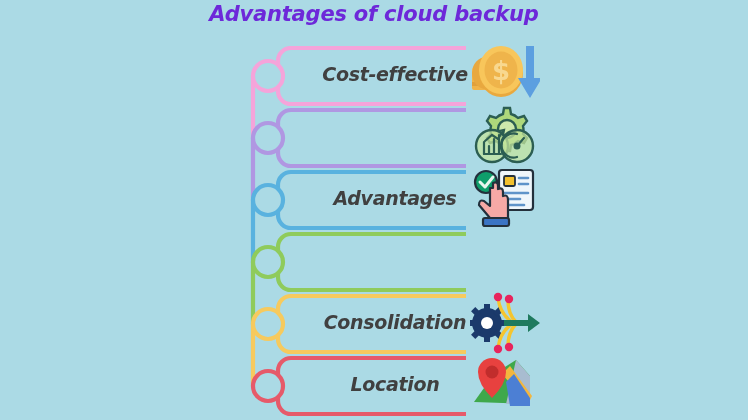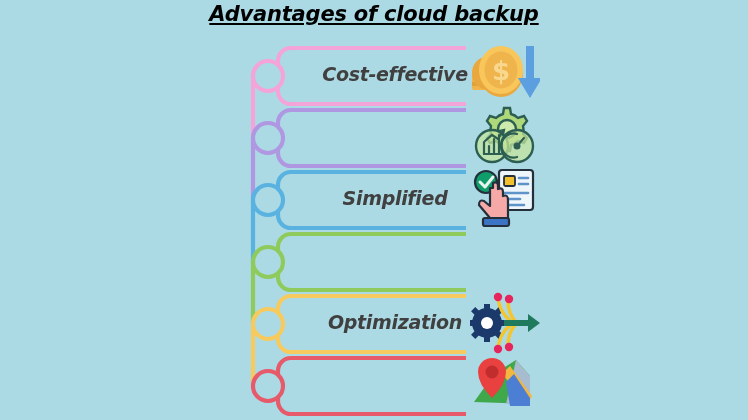--- a/index.html
+++ b/index.html
@@ -85,21 +85,21 @@
     width: 70px;
     height: 66px;
   }
   .row-icon svg { display: block; }
 </style>
 </head>
 <body style="background: rgb(171, 218, 229);">
 
 <div class="infographic" style="background: rgb(171, 218, 229);">
 
-  <div class="title" style="color: #000000; text-decoration: underline;">Advantages of cloud backup</div>
+  <div class="title" style="color: #6d28d9;">Advantages of cloud backup</div>
 
   <svg class="svg-chain" viewBox="0 0 220 374" width="220" height="374" xmlns="http://www.w3.org/2000/svg">
     <g id="chain-layer">
         <path d="M 7 30 L 7 92" stroke="#F5A4DA" stroke-width="4.2" fill="none" stroke-linecap="round"></path>
         <path d="M 7 30 L 7 30" stroke="#F5A4DA" stroke-width="4.2" fill="none"></path>
         <rect x="32" y="2" width="208" height="56" rx="13" fill="none" stroke="#F5A4DA" stroke-width="4.2"></rect>
         <circle cx="22" cy="30" r="15" fill="#ABDAE5" stroke="#F5A4DA" stroke-width="4.2"></circle>
         <path d="M 7 92 L 7 154" stroke="#B097E2" stroke-width="4.2" fill="none" stroke-linecap="round"></path>
         <path d="M 7 92 L 7 92" stroke="#B097E2" stroke-width="4.2" fill="none"></path>
         <rect x="32" y="64" width="208" height="56" rx="13" fill="none" stroke="#B097E2" stroke-width="4.2"></rect>
@@ -163,21 +163,21 @@
             <path d="M29 27 L34 26 L33 31"></path>
             <path d="M47 53 A12 12 0 1 1 47 30"></path>
             <path d="M47 42 L54 34"></path>
             <circle cx="47" cy="42" r="2.4" fill="#2C5E52"></circle>
           </g>
         </svg>
       </div>
     </div>
 
     <div class="row" style="top:124px">
-      <div class="row-label">Simplified</div>
+      <div class="row-label">Advantages</div>
       <div class="row-icon">
         <svg viewBox="0 0 70 66" width="70" height="66" xmlns="http://www.w3.org/2000/svg">
           <rect x="29" y="4" width="34" height="40" rx="3" fill="#EFF6FB" stroke="#23303C" stroke-width="2.2"></rect>
           <rect x="34" y="10" width="11" height="10" rx="1.5" fill="#F2C02E" stroke="#23303C" stroke-width="1.8"></rect>
           <g stroke="#5E93C9" stroke-width="2.6" stroke-linecap="round">
             <path d="M49 12 L58 12"></path>
             <path d="M49 18 L58 18"></path>
             <path d="M34 27 L58 27"></path>
             <path d="M34 33 L50 33"></path>
             <path d="M34 39 L54 39"></path>
@@ -186,21 +186,21 @@
           <path d="M10 16 L15 21 L23 11" stroke="#E8F7EF" stroke-width="3" fill="none" stroke-linecap="round" stroke-linejoin="round"></path>
           <path d="M20 22 L20 40 L14 35 Q9 33 9 39 L20 52 L38 52 L38 34
                    Q38 28 33 30 L33 26 Q33 21 28 23 L28 20 Q28 15 23 17 L23 22 Z" fill="#F6A9A6" stroke="#23303C" stroke-width="2.2" stroke-linejoin="round"></path>
           <rect x="13" y="52" width="26" height="8" rx="2" fill="#3B74C4" stroke="#23303C" stroke-width="2.2"></rect>
         </svg>
       </div>
     </div>
 
 
     <div class="row" style="top:248px">
-      <div class="row-label">Optimization</div>
+      <div class="row-label">Consolidation</div>
       <div class="row-icon">
         <svg viewBox="0 0 70 66" width="70" height="66" xmlns="http://www.w3.org/2000/svg">
           <g fill="#1B3A6B">
             <circle cx="17" cy="33" r="15"></circle>
             <rect x="14" y="14" width="6" height="8"></rect>
             <rect x="14" y="44" width="6" height="8"></rect>
             <rect x="-2" y="30" width="8" height="6"></rect>
             <rect x="28" y="30" width="8" height="6"></rect>
             <rect x="3" y="18" width="6" height="8" transform="rotate(-45 6 22)"></rect>
             <rect x="25" y="18" width="6" height="8" transform="rotate(45 28 22)"></rect>
@@ -219,20 +219,21 @@
             <circle cx="39" cy="9" r="4.2"></circle>
             <circle cx="28" cy="59" r="4.2"></circle>
             <circle cx="39" cy="57" r="4.2"></circle>
           </g>
           <path d="M34 30 L58 30 L58 24 L70 33 L58 42 L58 36 L34 36 Z" fill="#1F7A5E"></path>
         </svg>
       </div>
     </div>
 
     <div class="row" style="top:310px">
+      <div class="row-label">Location</div>
       <div class="row-icon">
         <svg viewBox="0 0 70 66" width="70" height="66" xmlns="http://www.w3.org/2000/svg">
           <path d="M4 50 L24 22 L46 8 L60 24 L60 52 Z" fill="#3FA84B"></path>
           <path d="M46 8 L60 24 L60 52 L36 52 Z" fill="#A8BCD0"></path>
           <path d="M40 14 L62 44 L58 52 L32 22 Z" fill="#F3B63E"></path>
           <path d="M44 22 L60 46 L60 54 L40 54 L36 30 Z" fill="#4C7FD4"></path>
           <path d="M4 50 L60 50 L60 56 L4 56 Z" fill="#4C7FD4" opacity="0"></path>
           <path d="M22 6 A14 14 0 0 1 36 20 Q36 32 22 46 Q8 32 8 20 A14 14 0 0 1 22 6 Z" fill="#E8413F"></path>
           <circle cx="22" cy="20" r="6.5" fill="#C12D2C"></circle>
         </svg>

